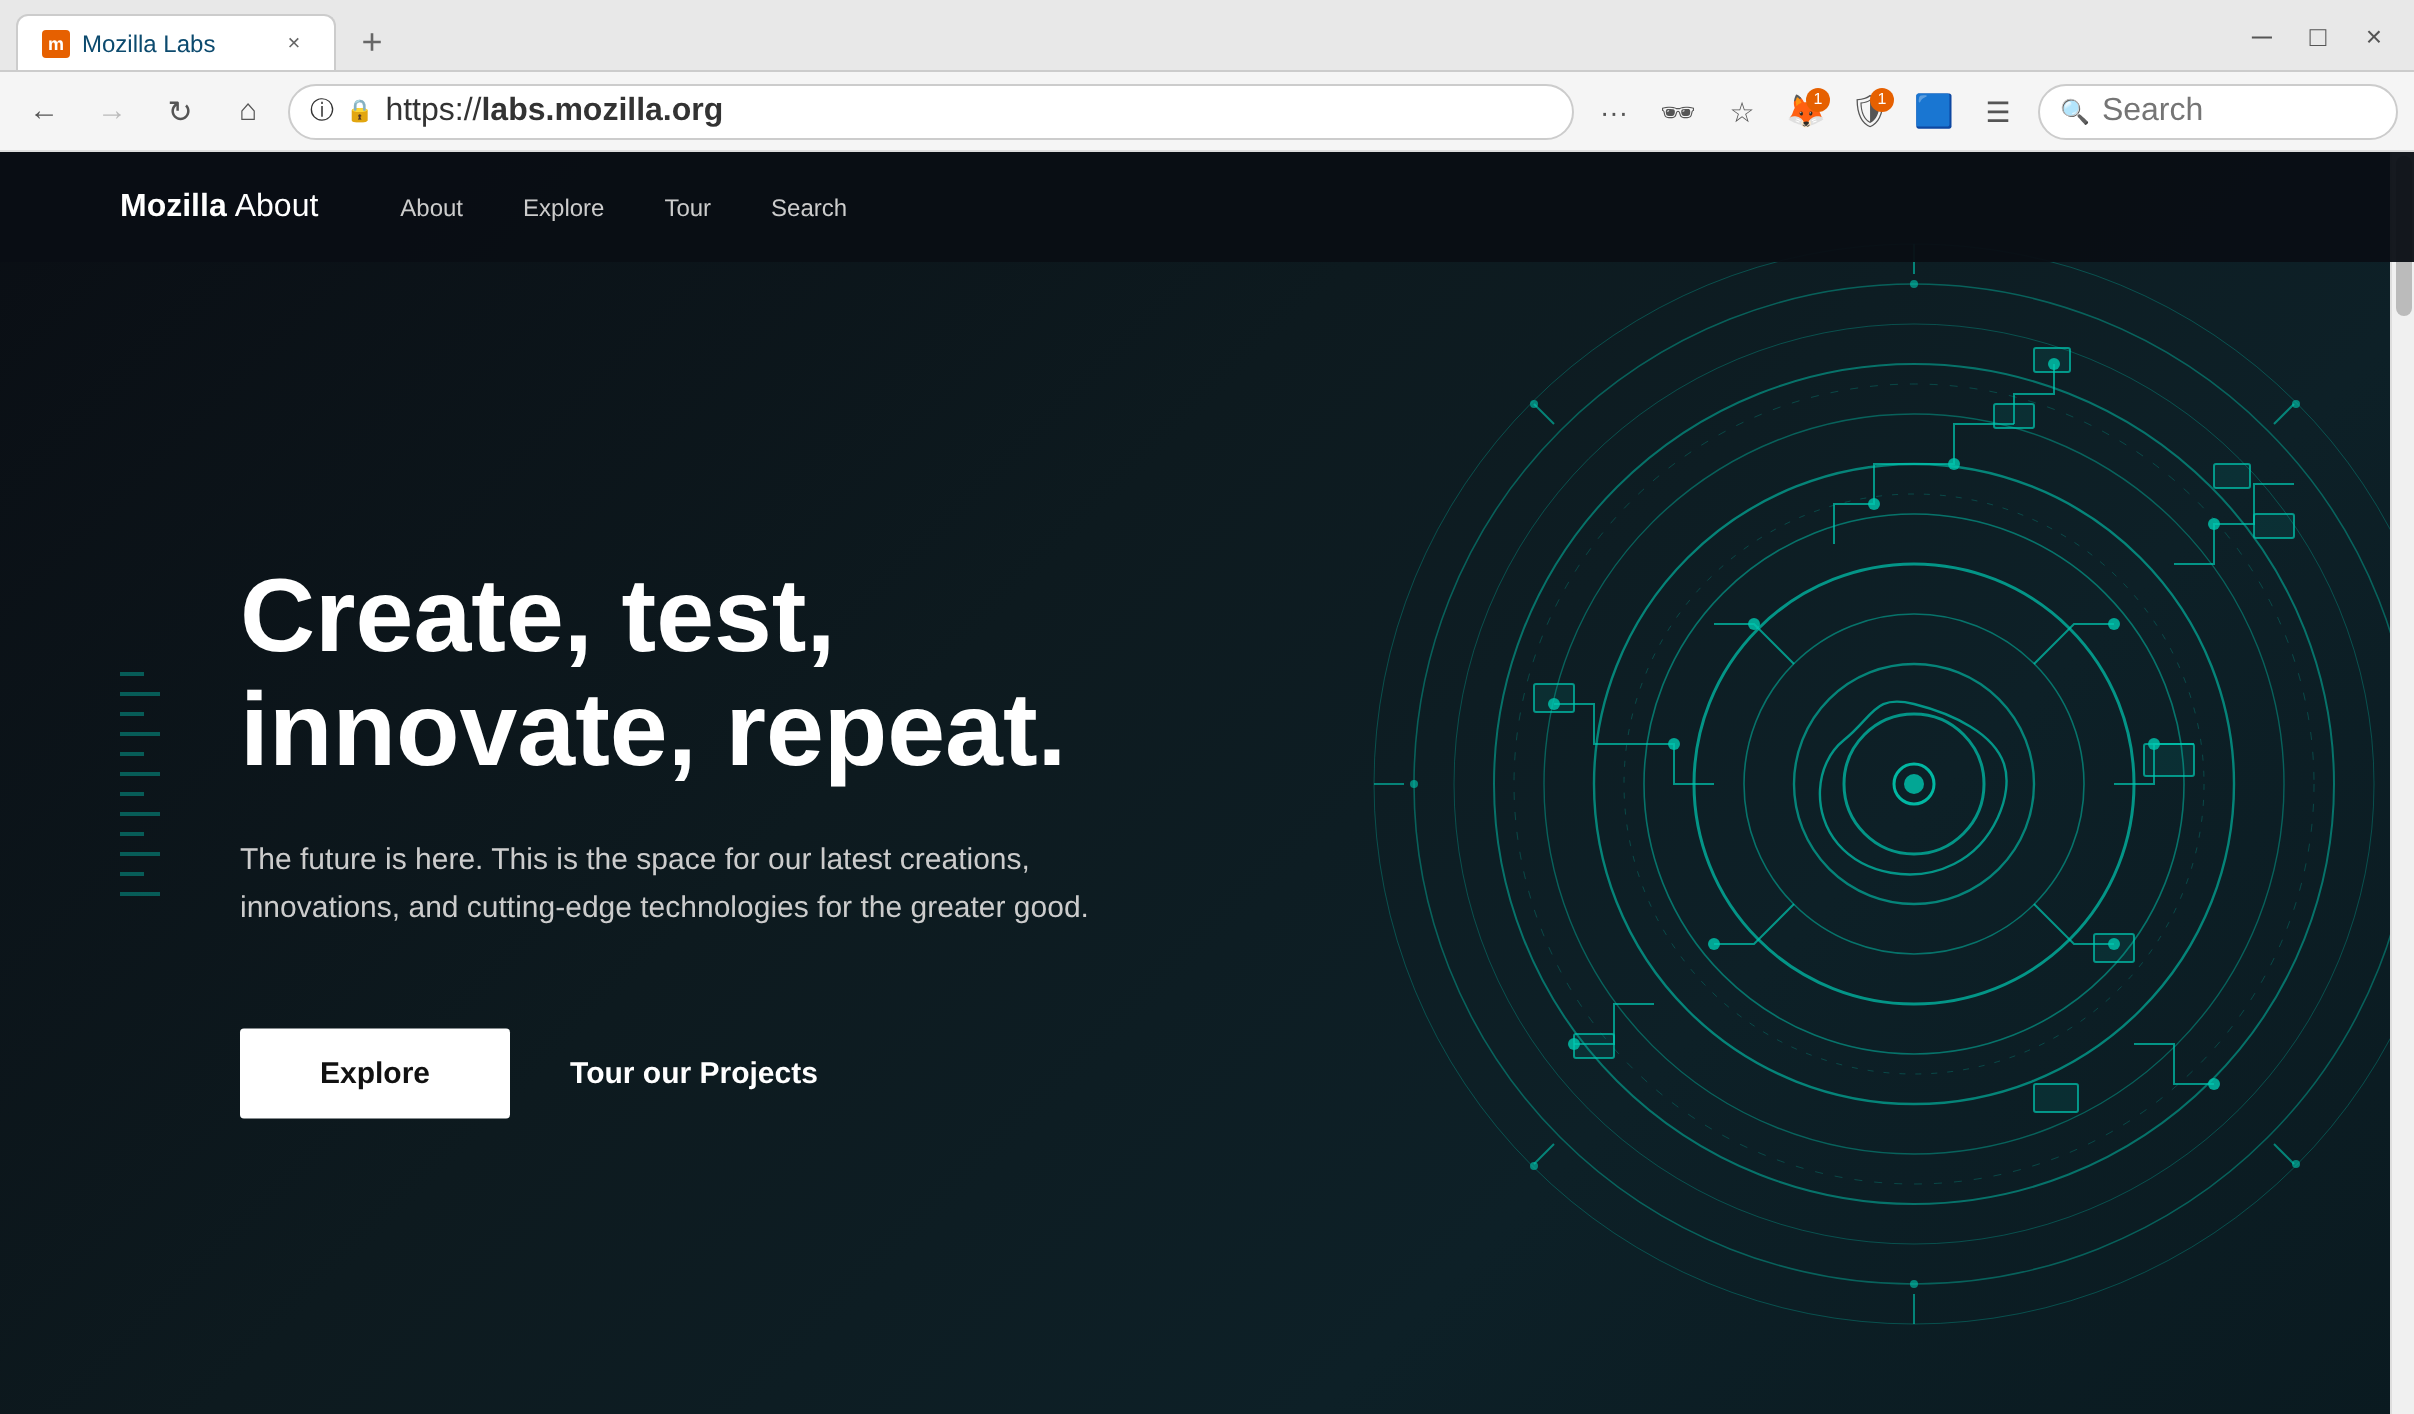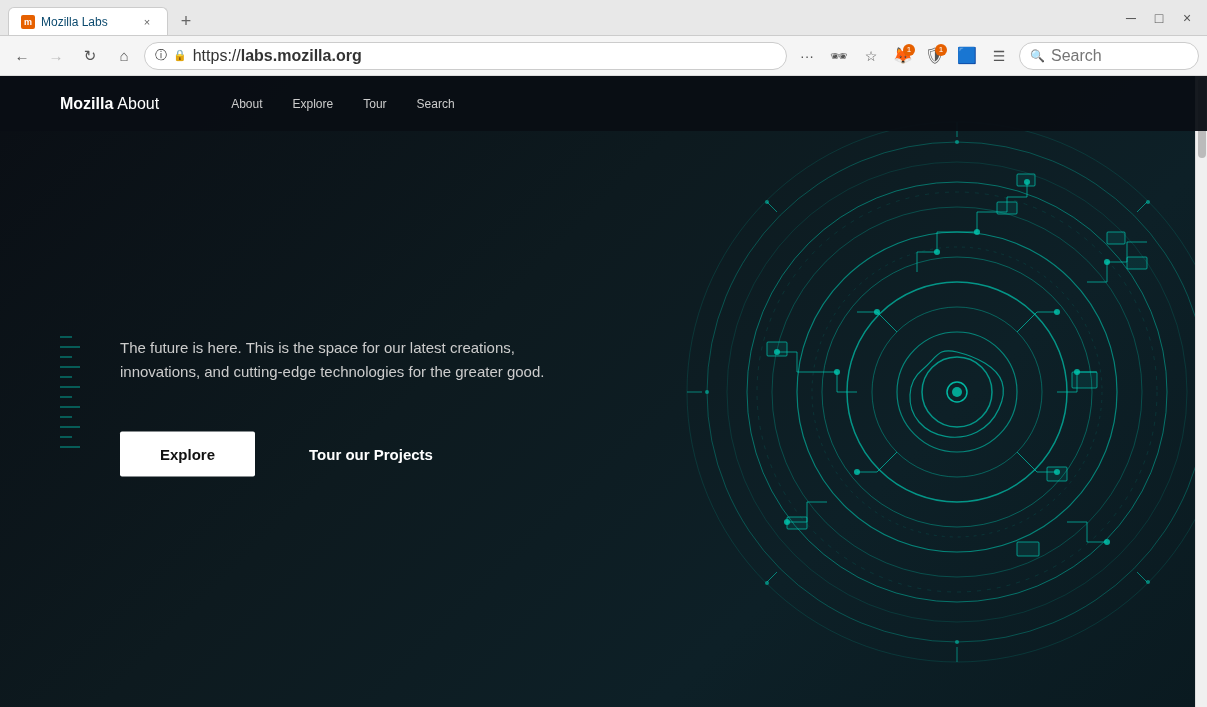--- a/index.html
+++ b/index.html
@@ -31,21 +31,21 @@
     .nav-icon-btn { width: 28px; height: 28px; display: flex; align-items: center; justify-content: center; font-size: 14px; color: #555; cursor: pointer; border-radius: 50%; position: relative; }
     .badge { position: absolute; top: 2px; right: 2px; background: #e66000; color: white; font-size: 8px; border-radius: 50%; width: 12px; height: 12px; display: flex; align-items: center; justify-content: center; }
     .search-box { width: 180px; height: 28px; background: #fff; border: 1px solid #ccc; border-radius: 14px; display: flex; align-items: center; padding: 0 10px; gap: 6px; }
     .search-box input { border: none; outline: none; font-size: 16px; color: #333; width: 100%; background: transparent; }
     .search-icon { color: #888; font-size: 12px; }
 
     
     .website-content { flex: 1; position: relative; overflow: hidden; background: #0d1117; }
 
     
-    .site-nav { position: absolute; top: 0; left: 0; right: 0; height: 55px; background: rgba(10, 14, 20, 0.95); display: flex; align-items: center; padding: 0 60px; z-index: 10; gap: 52px; }
+    .site-nav { position: absolute; top: 0; left: 0; right: 0; height: 55px; background: rgba(10, 14, 20, 0.95); display: flex; align-items: center; padding: 0 60px; z-index: 10; gap: 21px; }
     .site-logo { display: flex; align-items: center; gap: 4px; font-size: 16px; color: white; font-weight: 400; }
     .site-logo .mozilla { font-weight: bold; color: white; }
     .site-logo .labs { color: white; font-weight: 300; }
     .site-nav-links { display: flex; gap: 30px; margin-left: 20px; }
     .nav-link { color: #ccc; font-size: 12px; cursor: pointer; text-decoration: none; }
 
     
     .hero { position: absolute; top: 0; left: 0; right: 0; bottom: 0; background: linear-gradient(135deg, #0a0e14 0%, #0d1a1f 40%, #0d2027 70%, #0a1a20 100%); display: flex; align-items: center; overflow: hidden; }
 
     
@@ -56,21 +56,21 @@
     .left-ticks { position: absolute; left: 60px; top: 50%; transform: translateY(-50%); display: flex; flex-direction: column; gap: 8px; }
     .tick { width: 20px; height: 2px; background: rgba(0, 200, 180, 0.4); }
     .tick:nth-child(odd) { width: 12px; }
 
     
     .hero-content { position: absolute; left: 120px; top: 50%; transform: translateY(-40%); max-width: 520px; z-index: 5; }
     .hero-headline { font-size: 52px; font-weight: 800; color: white; line-height: 1.1; margin-bottom: 24px; font-family: 'Arial Black', Arial, sans-serif; }
     .hero-description { font-size: 15px; color: #ccc; line-height: 1.6; margin-bottom: 48px; max-width: 440px; }
     .hero-buttons { display: flex; align-items: center; gap: 30px; }
     .btn-explore { background: white; color: #111; font-size: 15px; font-weight: 700; padding: 14px 40px; border: none; cursor: pointer; border-radius: 2px; }
-    .btn-tour { background: none; border: none; color: white; font-size: 15px; font-weight: 600; cursor: pointer; margin-left: 24px; }
+    .btn-tour { background: none; border: none; color: white; font-size: 15px; font-weight: 600; cursor: pointer; }
 
     
     .scrollbar { position: absolute; right: 0; top: 0; bottom: 0; width: 12px; background: #f0f0f0; border-left: 1px solid #ddd; }
     .scrollbar-thumb { width: 8px; height: 80px; background: #bbb; border-radius: 4px; margin: 2px auto; }
   </style>
 </head>
 <body>
 
 <div class="browser-window">
 
@@ -264,20 +264,21 @@
         </div>
         <nav class="site-nav-links">
           <a class="nav-link">About</a>
           <a class="nav-link">Explore</a>
           <a class="nav-link">Tour</a>
           <a class="nav-link">Search</a>
         </nav>
       </nav>
 
       <div class="hero-content">
+        <h1 class="hero-headline">Create, test, innovate, repeat.</h1>
         <p class="hero-description">The future is here. This is the space for our latest creations, innovations, and cutting-edge technologies for the greater good.</p>
         <div class="hero-buttons">
           <button class="btn-explore">Explore</button>
           <button class="btn-tour">Tour our Projects</button>
         </div>
       </div>
 
     </div>
 
     <div class="scrollbar">

